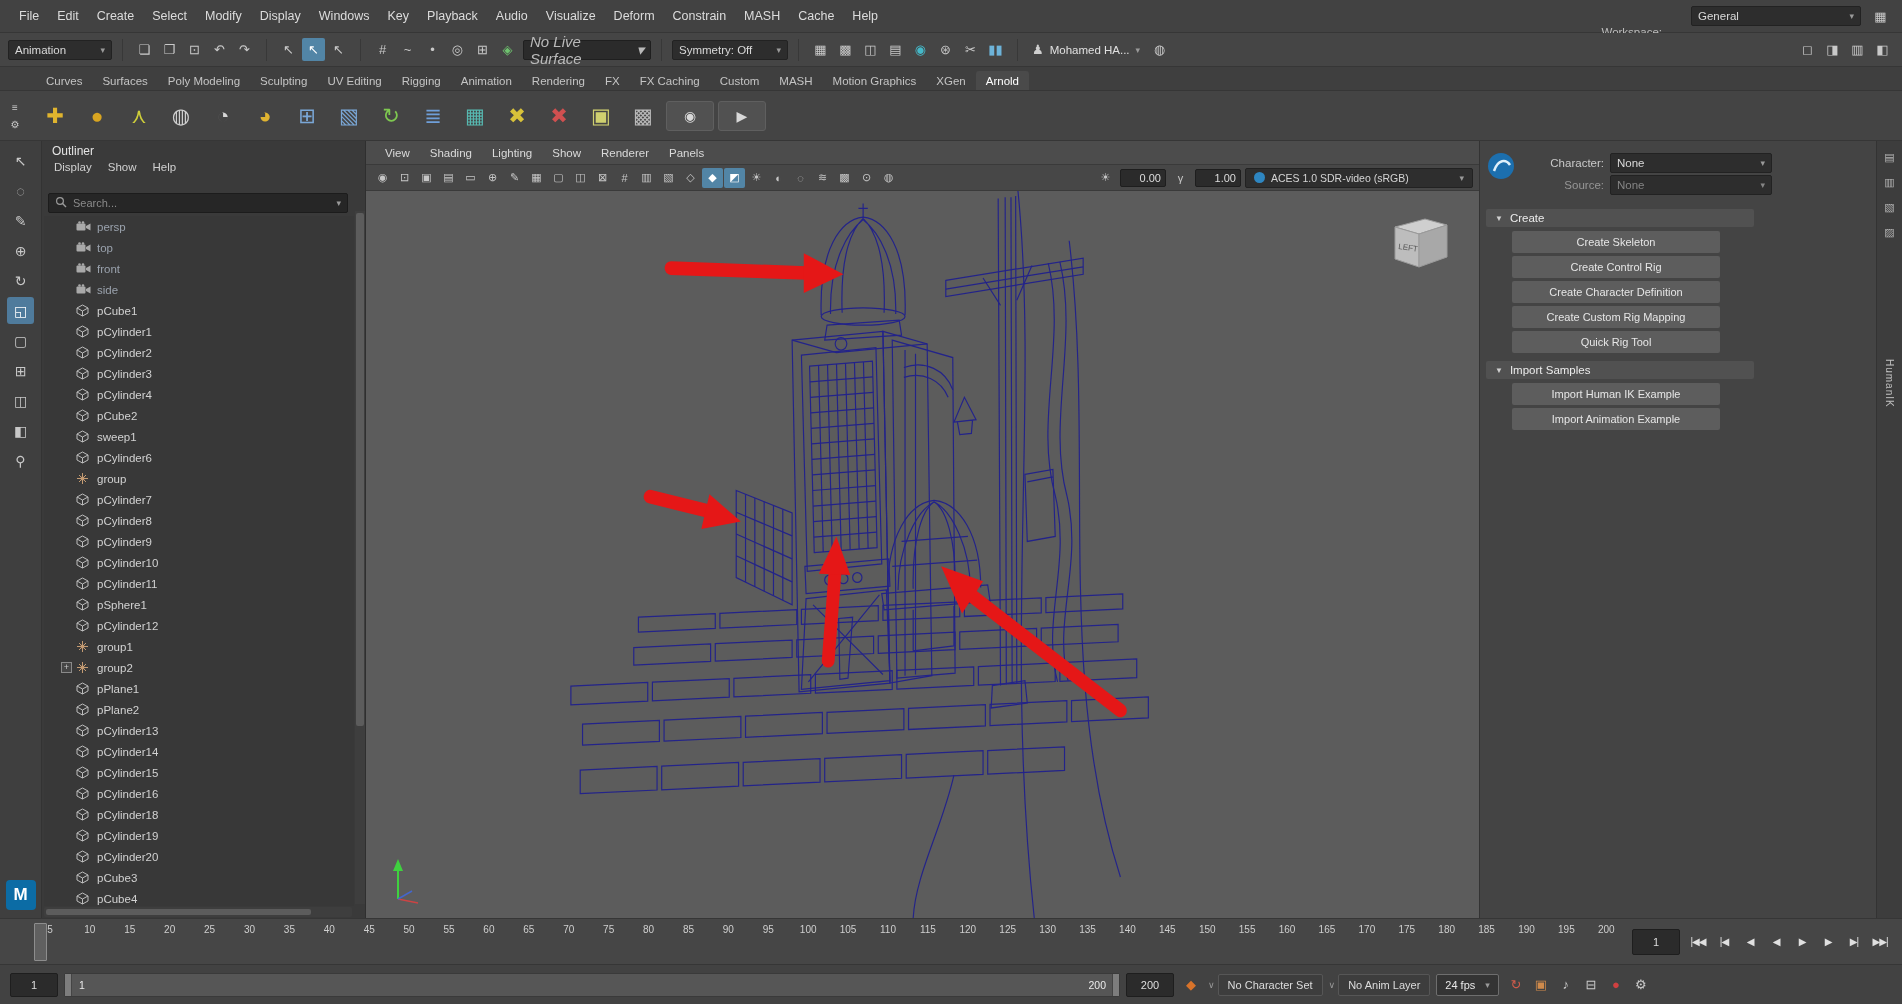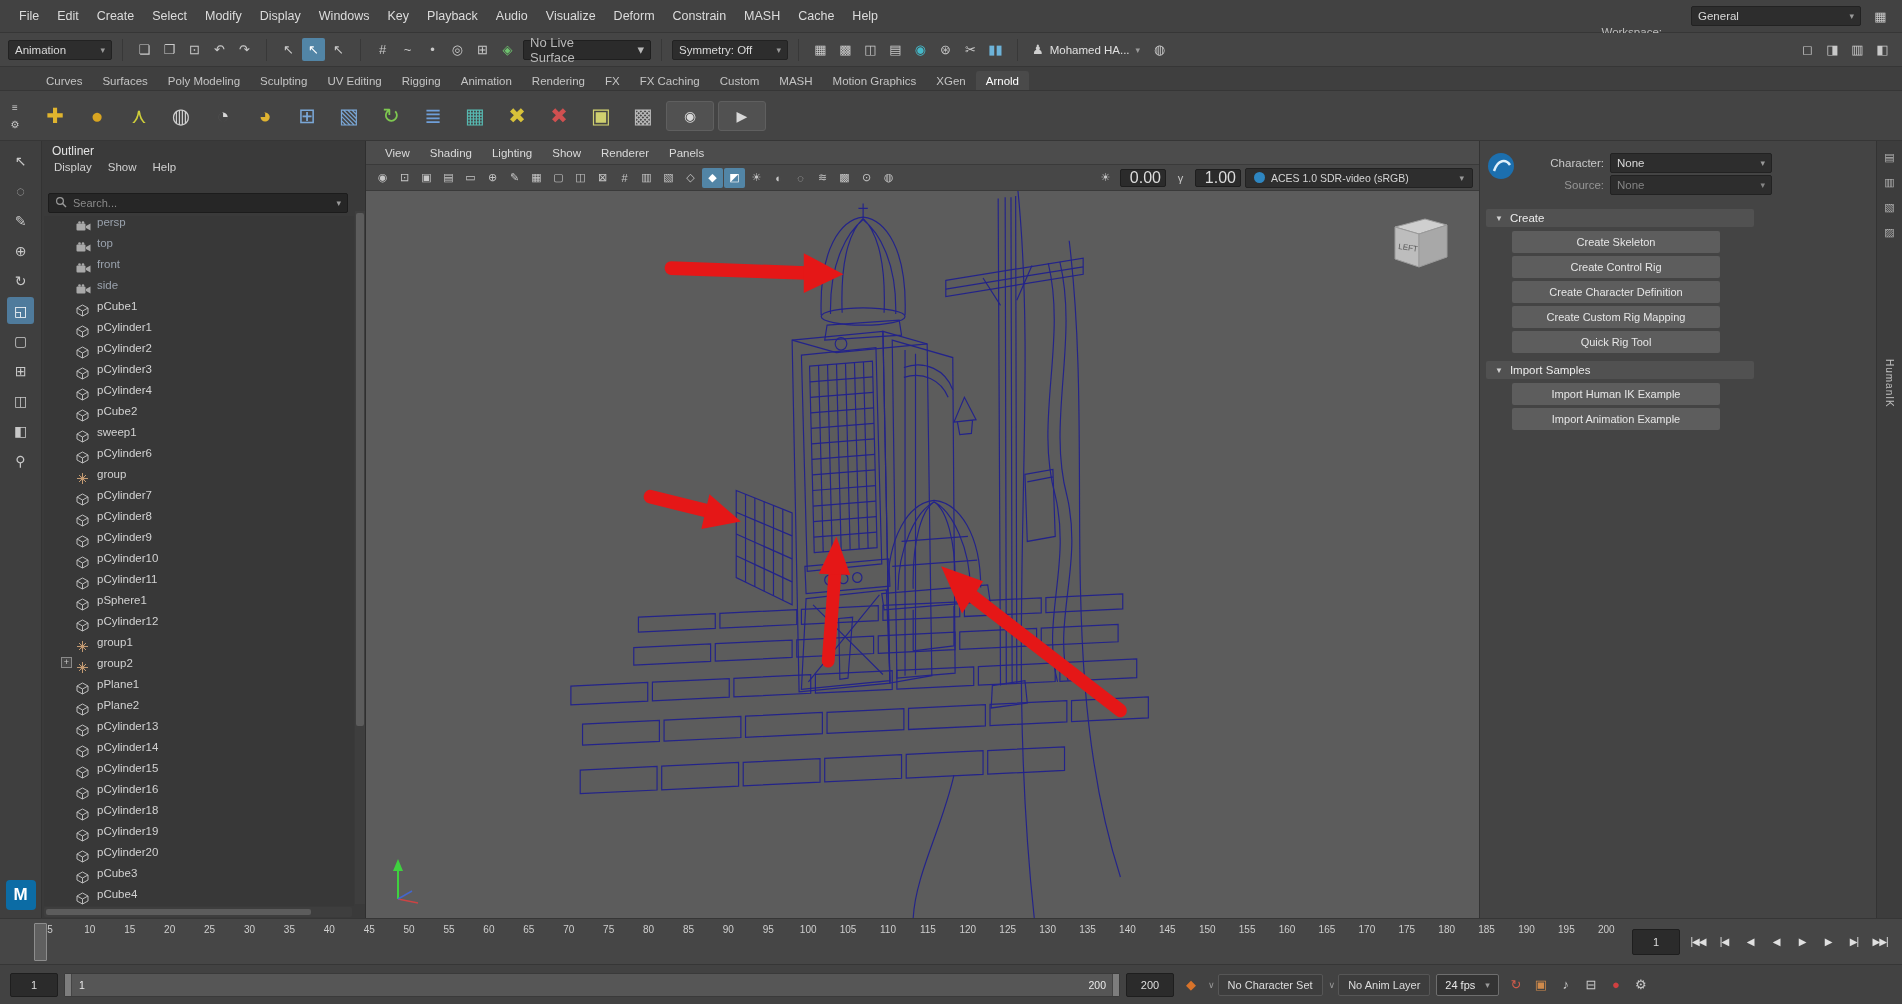--- a/index.html
+++ b/index.html
@@ -18,21 +18,21 @@
 .ws-select{width:170px;margin-left:21px;}
 
 
 .toolbar{height:34px;background:#454545;border-bottom:1px solid #363636;display:flex;align-items:center;padding:0 8px;gap:4px;flex:0 0 auto;}
 .menuset{width:104px;}
 .icon-run{display:flex;gap:2px;align-items:center;}
 .tbicon{width:23px;height:23px;border-radius:2px;display:inline-flex;align-items:center;justify-content:center;font-size:13px;color:#c9c9c9;cursor:default;}
 .tbicon.small{width:18px;height:15px;font-size:10px;}
 .tbicon.active{background:#5285a6;color:#fff;}
 .sep{width:1px;height:22px;background:#383838;margin:0 6px;flex:0 0 auto;}
-.field{background:#2b2b2b;border:1px solid #1f1f1f;border-radius:2px;height:20px;display:inline-flex;align-items:center;padding:0 6px;gap:16px;color:#b9b9b9;font-size:13px;}
+.field{background:#2b2b2b;border:1px solid #1f1f1f;border-radius:2px;height:20px;display:inline-flex;align-items:center;padding:0 6px;gap:8px;color:#b9b9b9;font-size:15px;font-style:italic;}
 .live-surface{width:128px;}
 .symmetry{width:116px;}
 .account{display:flex;align-items:center;gap:6px;font-size:11.5px;color:#e0e0e0;padding:0 4px;}
 .account .pawn{font-size:13px;color:#cfcfcf;}
 .account .caret{font-size:9px;color:#9a9a9a;}
 .spacer{flex:1;}
 
 
 .shelf-tabs{height:24px;background:#3f3f3f;border-bottom:1px solid #363636;display:flex;align-items:flex-end;padding:0 6px 0 36px;flex:0 0 auto;}
 #shelf-tab-items{display:flex;}
@@ -56,40 +56,40 @@
 
 
 .outliner{width:324px;background:#3a3a3a;border-right:1px solid #2f2f2f;display:flex;flex-direction:column;position:relative;padding-right:11px;flex:0 0 auto;}
 .ol-title{padding:3px 10px 2px;font-size:12px;color:#e4e4e4;}
 .ol-menus{display:flex;gap:16px;padding:1px 12px 4px;font-size:11.5px;color:#d0d0d0;}
 .ol-search{margin:16px 6px 3px;display:flex;align-items:center;background:#262626;border:1px solid #1c1c1c;border-radius:2px;height:20px;padding:0 6px;gap:6px;}
 .ol-search input{flex:1;background:none;border:none;outline:none;color:#cfcfcf;font-size:11px;font-family:"Liberation Sans",sans-serif;}
 .ol-search input::placeholder{color:#8a8a8a;}
 .ol-search .caret{color:#9a9a9a;font-size:9px;}
 .ol-list{flex:1;overflow:hidden;background:#383838;margin-left:2px;font-size:11.5px;}
-.ol-row{display:flex;height:21px;padding-left:16px;gap:4px;color:#d2d2d2;cursor:default;}
+.ol-row{display:flex;align-items:center;height:21px;padding-left:16px;gap:4px;color:#d2d2d2;cursor:default;}
 .ol-row.dim{color:#9aa2ad;}
 .ol-expand{width:12px;text-align:center;font-size:9px;color:#c8c8c8;}
 .ol-expand.box{border:1px solid #8a8a8a;width:11px;height:11px;line-height:9px;background:#464646;margin-left:1px;}
 .ol-icon{width:17px;display:flex;align-items:center;}
 .ol-hscroll{height:10px;background:#3e3e3e;margin:1px 2px;border-radius:2px;position:relative;}
 .ol-hscroll .thumb{position:absolute;left:2px;top:2px;height:6px;width:86%;background:#5c5c5c;border-radius:2px;}
 .ol-vscroll{position:absolute;right:0;top:70px;bottom:14px;width:10px;background:#3e3e3e;}
 .ol-vscroll .thumb{position:absolute;left:1px;right:1px;top:2px;height:74%;background:#5c5c5c;border-radius:2px;}
 
 
 .viewport{flex:1;display:flex;flex-direction:column;min-width:0;border-right:1px solid #333;}
 .vp-menus{height:24px;background:#4c4c4c;border-bottom:1px solid #3a3a3a;display:flex;align-items:center;padding:0 10px;gap:2px;}
 .vp-menu{padding:0 9px;font-size:11.5px;color:#dadada;cursor:default;}
 .vp-iconbar{height:26px;background:#474747;border-bottom:1px solid #3a3a3a;display:flex;align-items:center;padding:0 6px;}
 #vp-icons{display:flex;gap:1px;}
 .vpicon{width:21px;height:20px;font-size:11px;display:inline-flex;align-items:center;justify-content:center;color:#c6c6c6;border-radius:2px;}
 .vpicon.active{background:#5285a6;color:#fff;}
 .vp-right{margin-left:auto;display:flex;align-items:center;gap:4px;}
-.num{width:46px;height:18px;background:#2b2b2b;border:1px solid #1e1e1e;color:#ddd;font-size:16px;text-align:right;padding-right:4px;border-radius:2px;font-family:"Liberation Sans",sans-serif;}
+.num{width:46px;height:18px;background:#2b2b2b;border:1px solid #1e1e1e;color:#ddd;font-size:11px;text-align:right;padding-right:4px;border-radius:2px;font-family:"Liberation Sans",sans-serif;}
 .colorspace{display:flex;align-items:center;gap:6px;background:#2e2e2e;border:1px solid #222;height:20px;padding:0 8px;font-size:10.5px;color:#d5d5d5;border-radius:2px;width:228px;}
 .cs-icon{width:11px;height:11px;border-radius:50%;background:#2e86c1;flex:0 0 auto;}
 .colorspace .caret{margin-left:auto;font-size:9px;color:#9a9a9a;}
 .vp-canvas{flex:1;position:relative;background:#5c5c5c;overflow:hidden;}
 .wire{position:absolute;inset:0;width:100%;height:100%;display:block;}
 .viewcube{position:absolute;top:16px;right:26px;width:64px;height:64px;}
 .axis-gizmo{position:absolute;left:18px;bottom:8px;}
 
 
 .hik-panel{width:396px;background:#444;flex:0 0 auto;padding-top:4px;}

